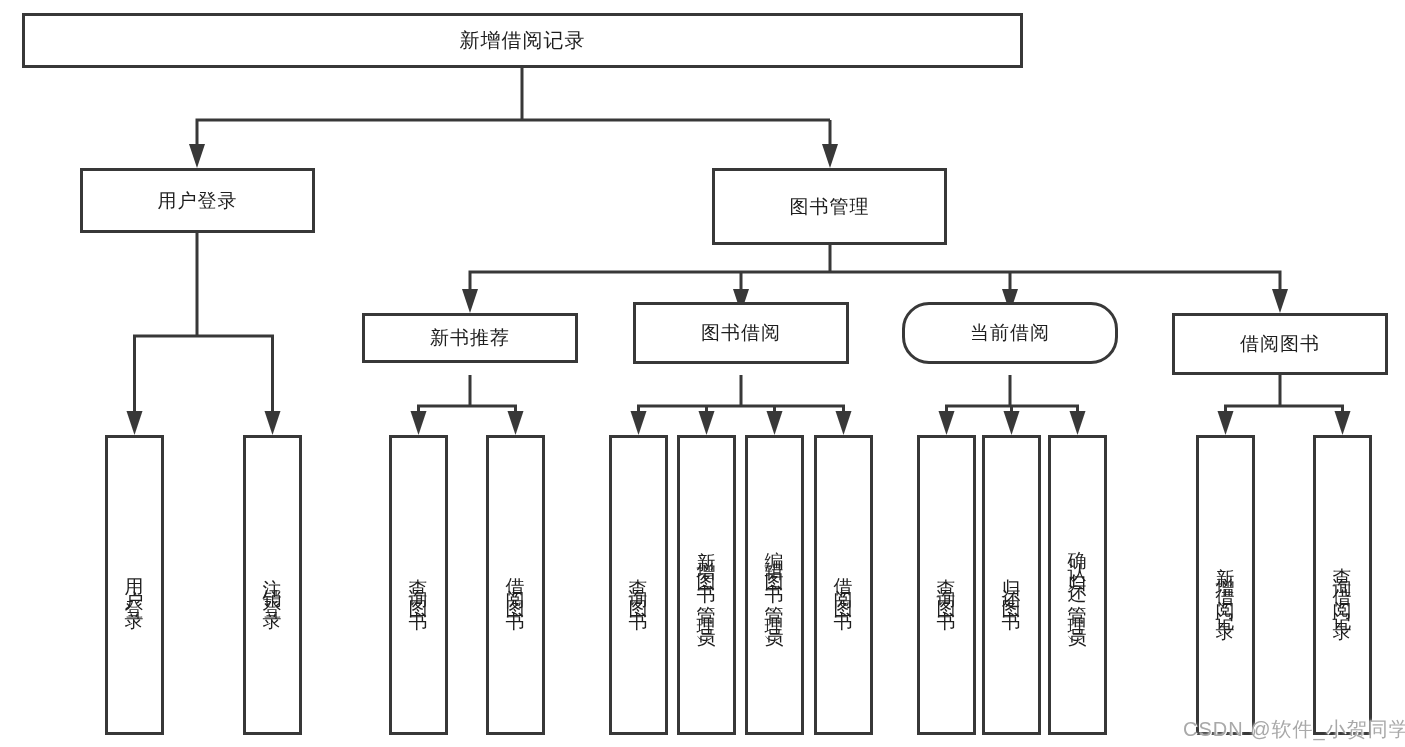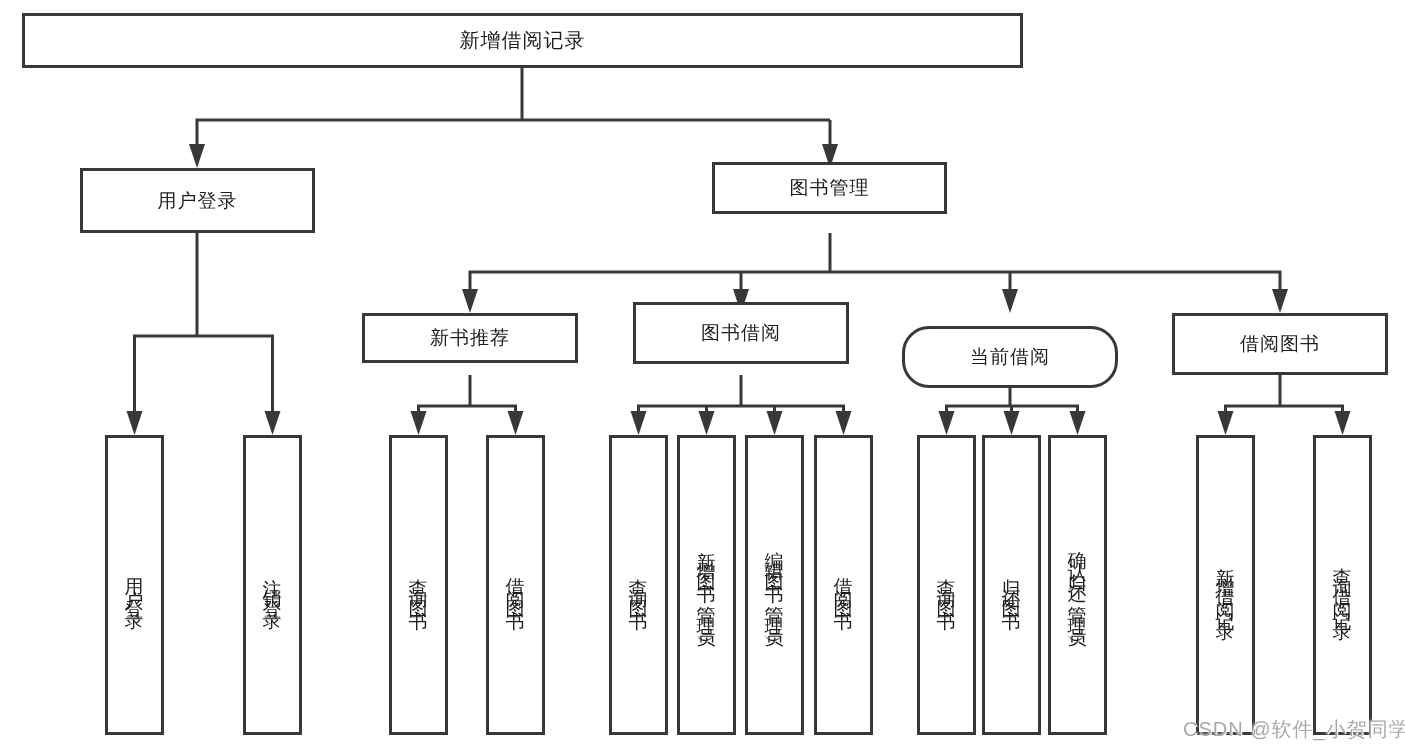--- a/index.html
+++ b/index.html
@@ -84,25 +84,25 @@
       <polygon points="1011.5,435 1003.5,411 1019.5,411"></polygon>
       <polygon points="1077.5,435 1069.5,411 1085.5,411"></polygon>
       <polygon points="1225.5,435 1217.5,411 1233.5,411"></polygon>
       <polygon points="1342.5,435 1334.5,411 1350.5,411"></polygon>
     </g>
   </svg>
 
   <div class="box root" style="left:22px; top:13px; width:1001px; height:55px;">新增借阅记录</div>
 
   <div class="box" style="left:80px; top:168px; width:235px; height:65px;">用户登录</div>
-  <div class="box" style="left:712px; top:162px; width:235px; height:52px;">图书管理</div>
+  <div class="box" style="left:712px; top:168px; width:235px; height:77px;">图书管理</div>
 
   <div class="box" style="left:362px; top:313px; width:216px; height:50px;">新书推荐</div>
   <div class="box" style="left:633px; top:302px; width:216px; height:62px;">图书借阅</div>
-  <div class="box" style="left:902px; top:326px; width:216px; height:62px;border-radius:27px;">当前借阅</div>
+  <div class="box" style="left:902px; top:302px; width:216px; height:62px;border-radius:27px;">当前借阅</div>
   <div class="box" style="left:1172px; top:313px; width:216px; height:62px;">借阅图书</div>
 
   <div class="box vbox" style="left:105px; top:435px; width:59px; height:300px;">用户登录</div>
   <div class="box vbox" style="left:243px; top:435px; width:59px; height:300px;">注销登录</div>
 
   <div class="box vbox" style="left:389px; top:435px; width:59px; height:300px;">查询图书</div>
   <div class="box vbox" style="left:486px; top:435px; width:59px; height:300px;">借阅图书</div>
 
   <div class="box vbox" style="left:609px; top:435px; width:59px; height:300px;">查询图书</div>
   <div class="box vbox" style="left:677px; top:435px; width:59px; height:300px;">新增图书（管理员）</div>

